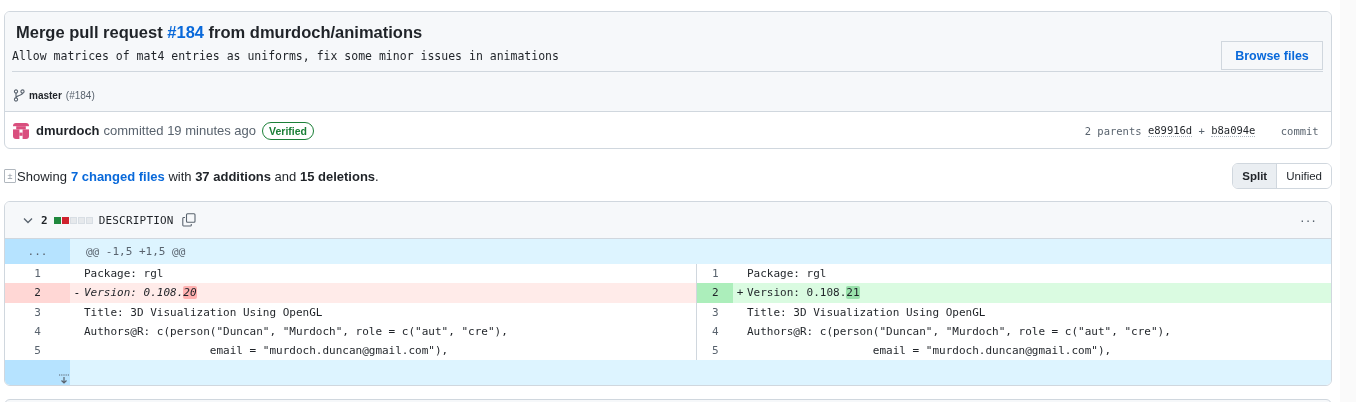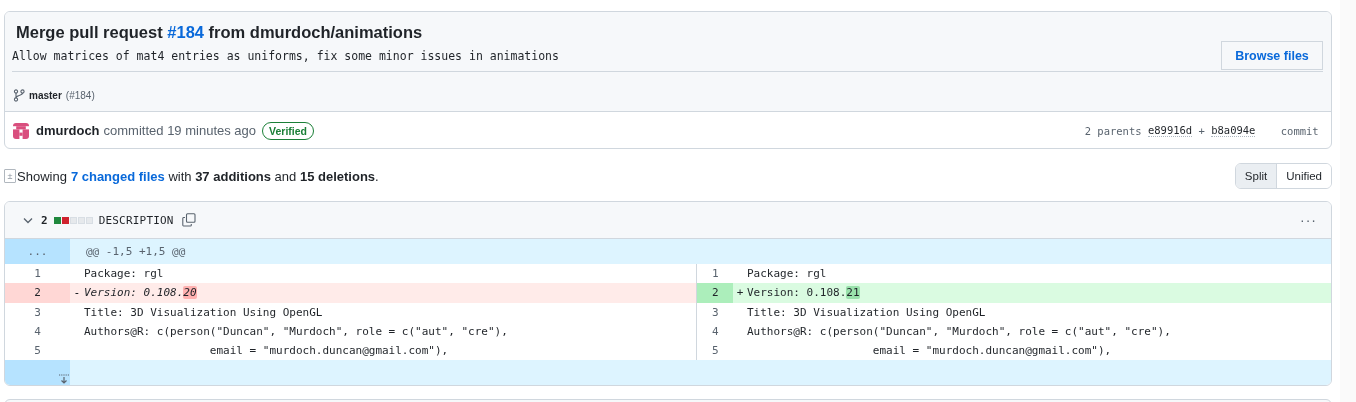--- a/index.html
+++ b/index.html
@@ -87,21 +87,21 @@
   .toolbar b { font-weight: bold; }
   .view-toggle {
     position: absolute; right: 0; top: 0; height: 26px;
     display: flex; border: 1px solid #d0d7de; border-radius: 6px; overflow: hidden;
     font-size: 11.5px;
   }
   .view-toggle .opt {
     display: flex; align-items: center; justify-content: center;
     padding: 0 9px; color: #1f2328; background: #ffffff;
   }
-  .view-toggle .opt.active { background: #eaeef2; border-right: 1px solid #d0d7de; }
+  .view-toggle .opt.active { background: #eaeef2; border-right: 1px solid #d0d7de; font-weight: bold; }
 
   
   .file-box {
     position: absolute; left: 4px; top: 201px; width: 1328px; height: 185px;
     border: 1px solid #d0d7de; border-radius: 6px; overflow: hidden; background: #fff;
   }
   .file-header {
     height: 37px; background: #f6f8fa; border-bottom: 1px solid #d0d7de;
     display: flex; align-items: center; position: relative;
     font-size: 11px;

